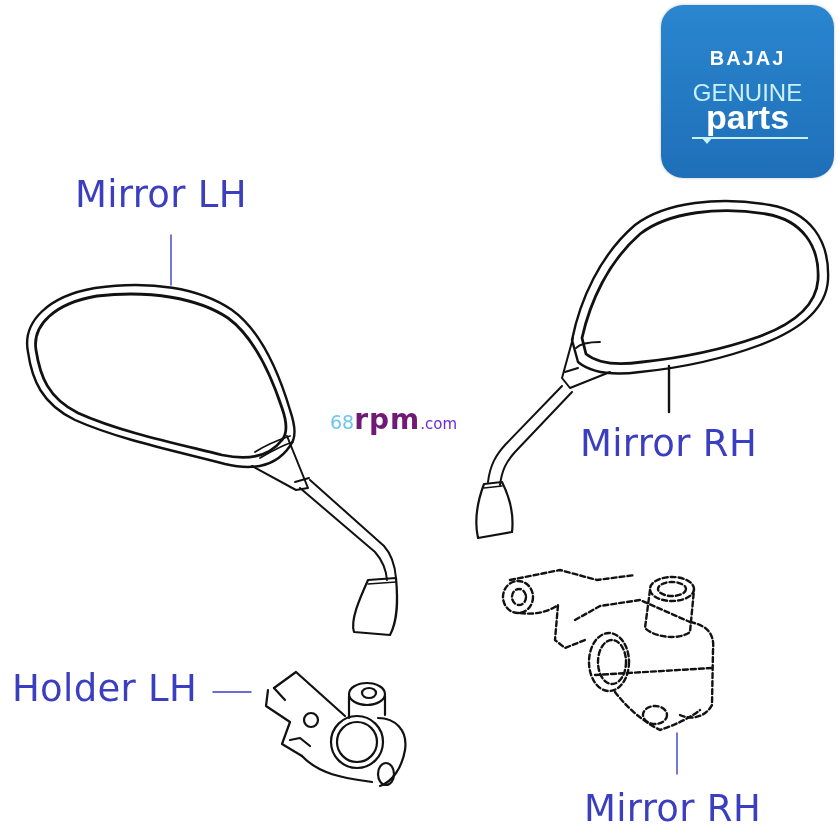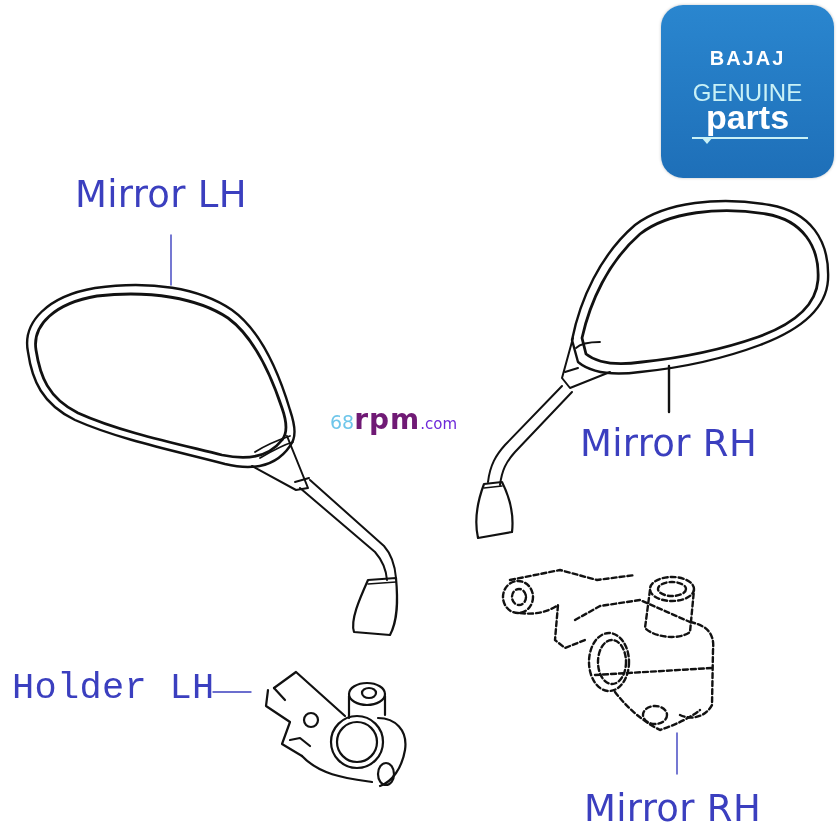--- a/index.html
+++ b/index.html
@@ -101,14 +101,14 @@
   <div class="underline"></div>
   <div class="tri"></div>
 </div>
 
 <div class="watermark">
   <span class="w1">68</span><span class="w2">rpm</span><span class="w3">.com</span>
 </div>
 
 <div class="label" style="left:68px; top:176px;margin-left:7px;">Mirror LH</div>
 <div class="label" style="left:580px; top:425px;">Mirror RH</div>
-<div class="label" style="left:12px; top:670px;font-family:Liberation Mono, monospace;">Holder LH</div>
+<div class="label" style="left:12px; top:670px;">Holder LH</div>
 <div class="label" style="left:584px; top:790px;">Mirror RH</div>
 
 </body></html>

